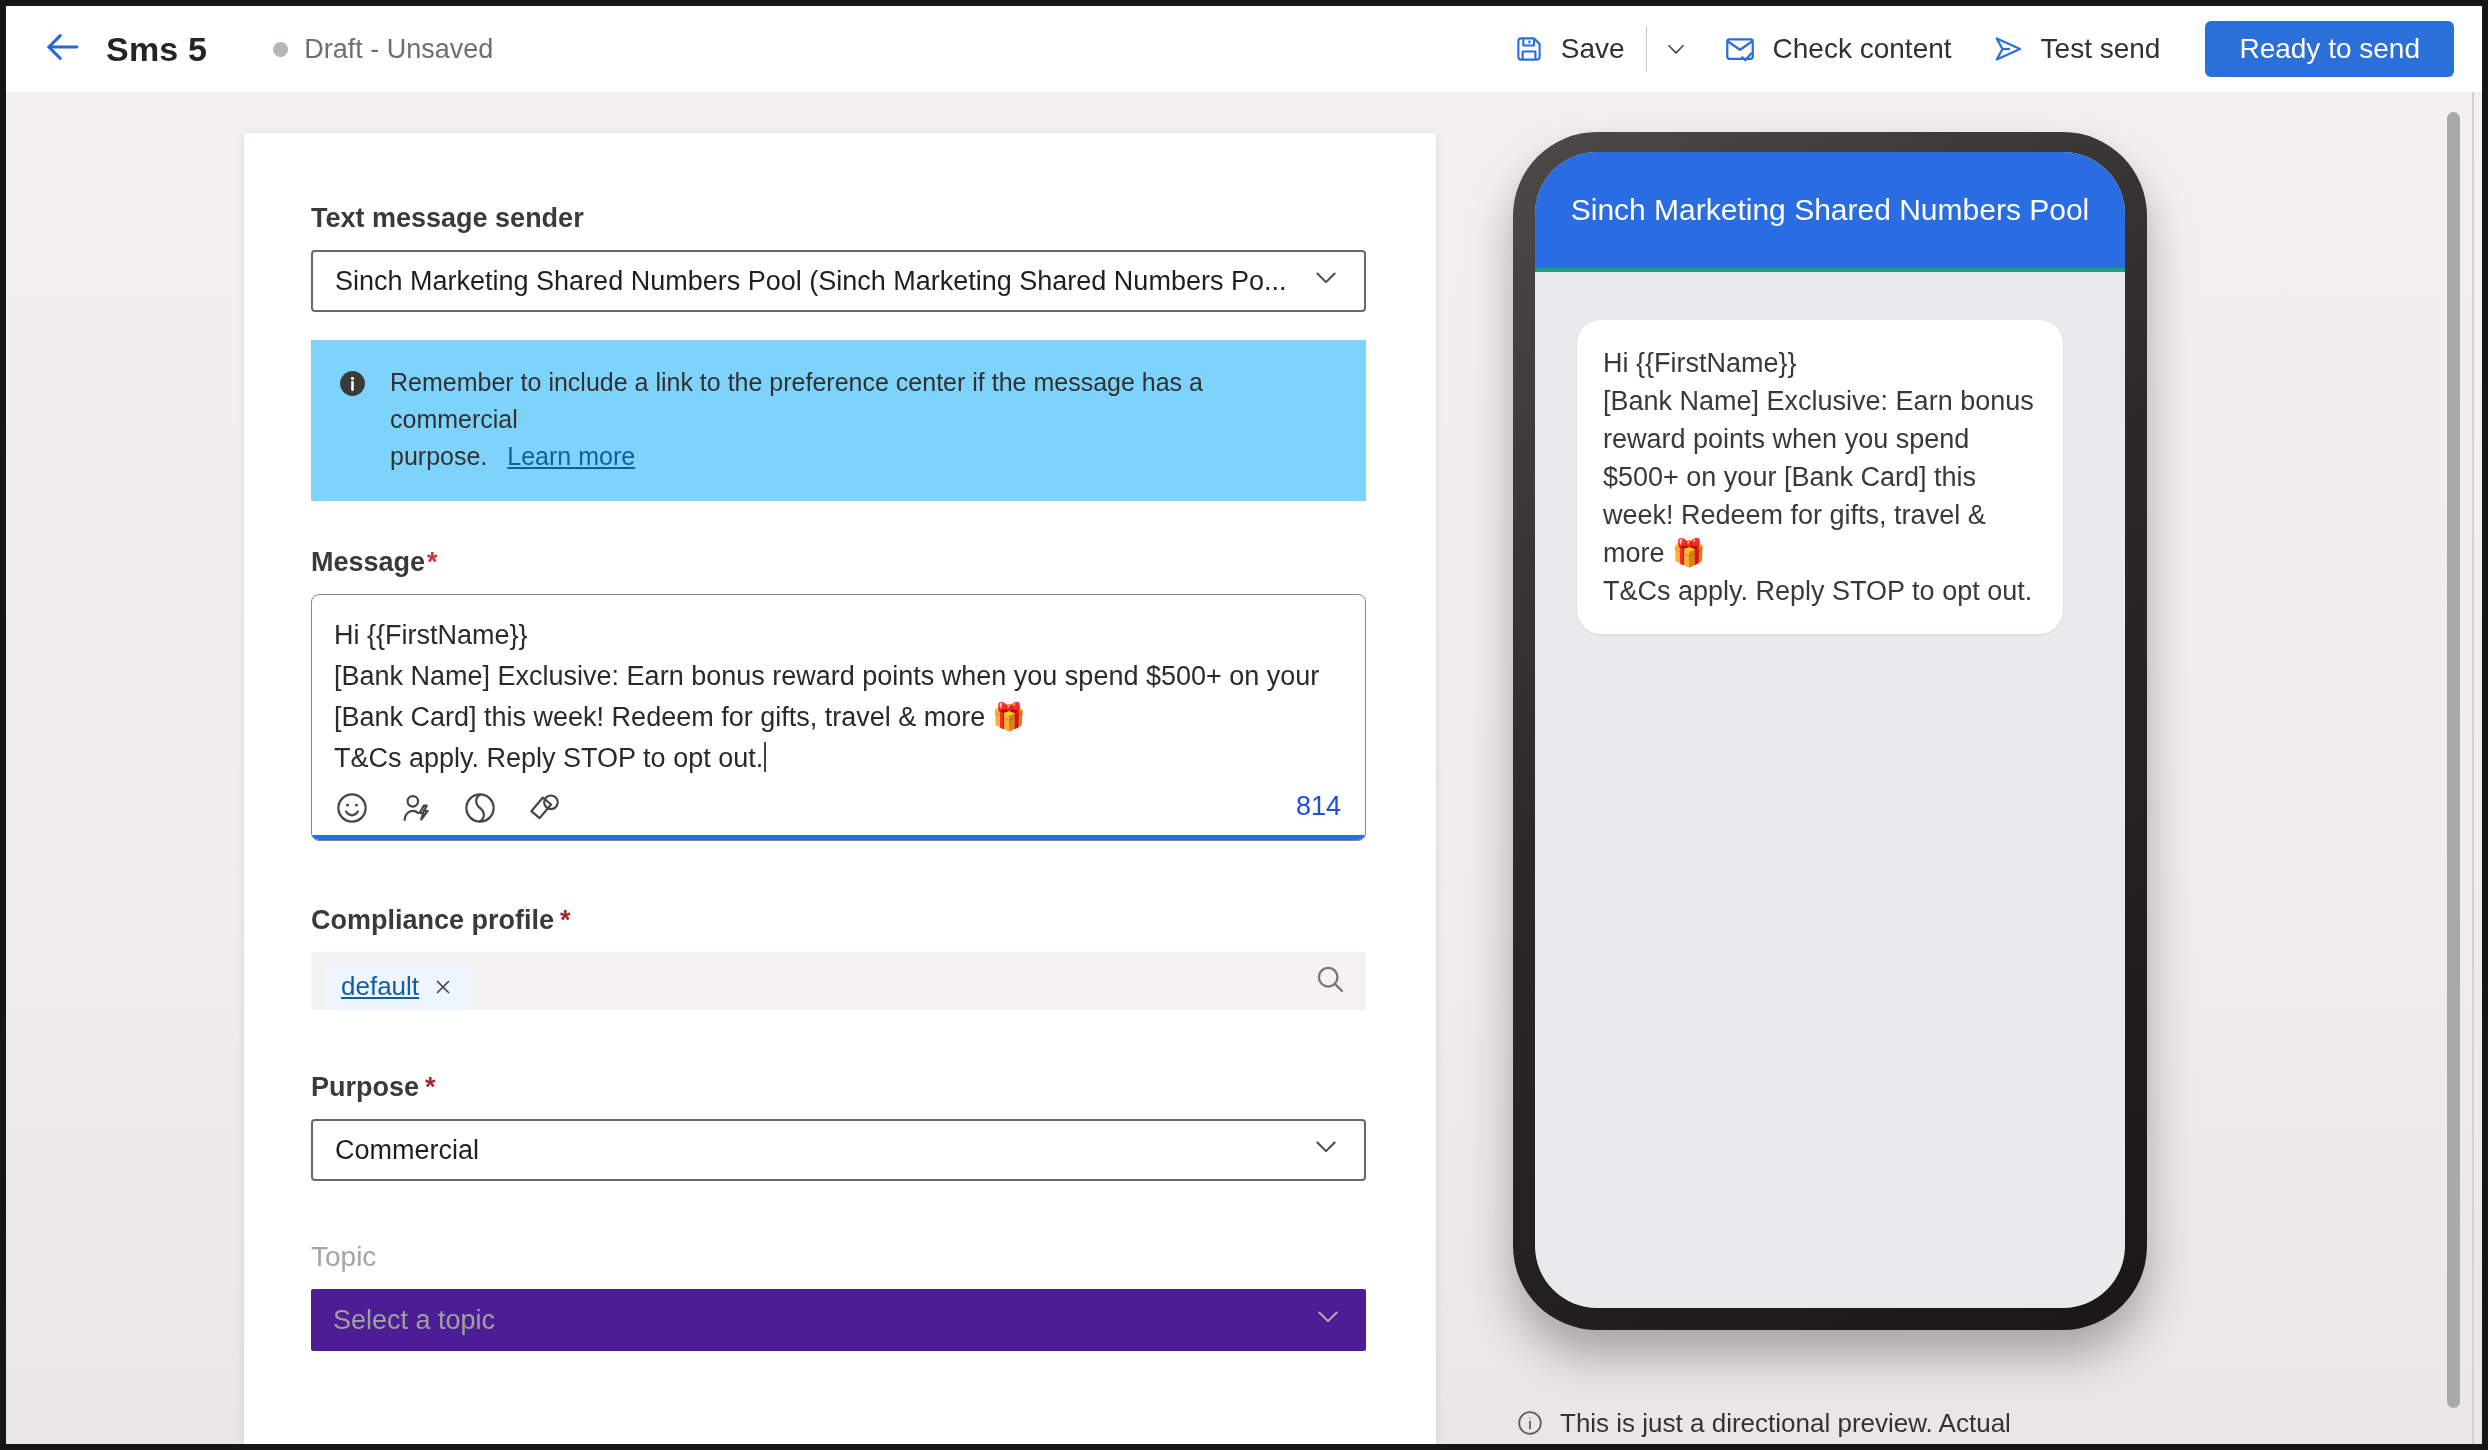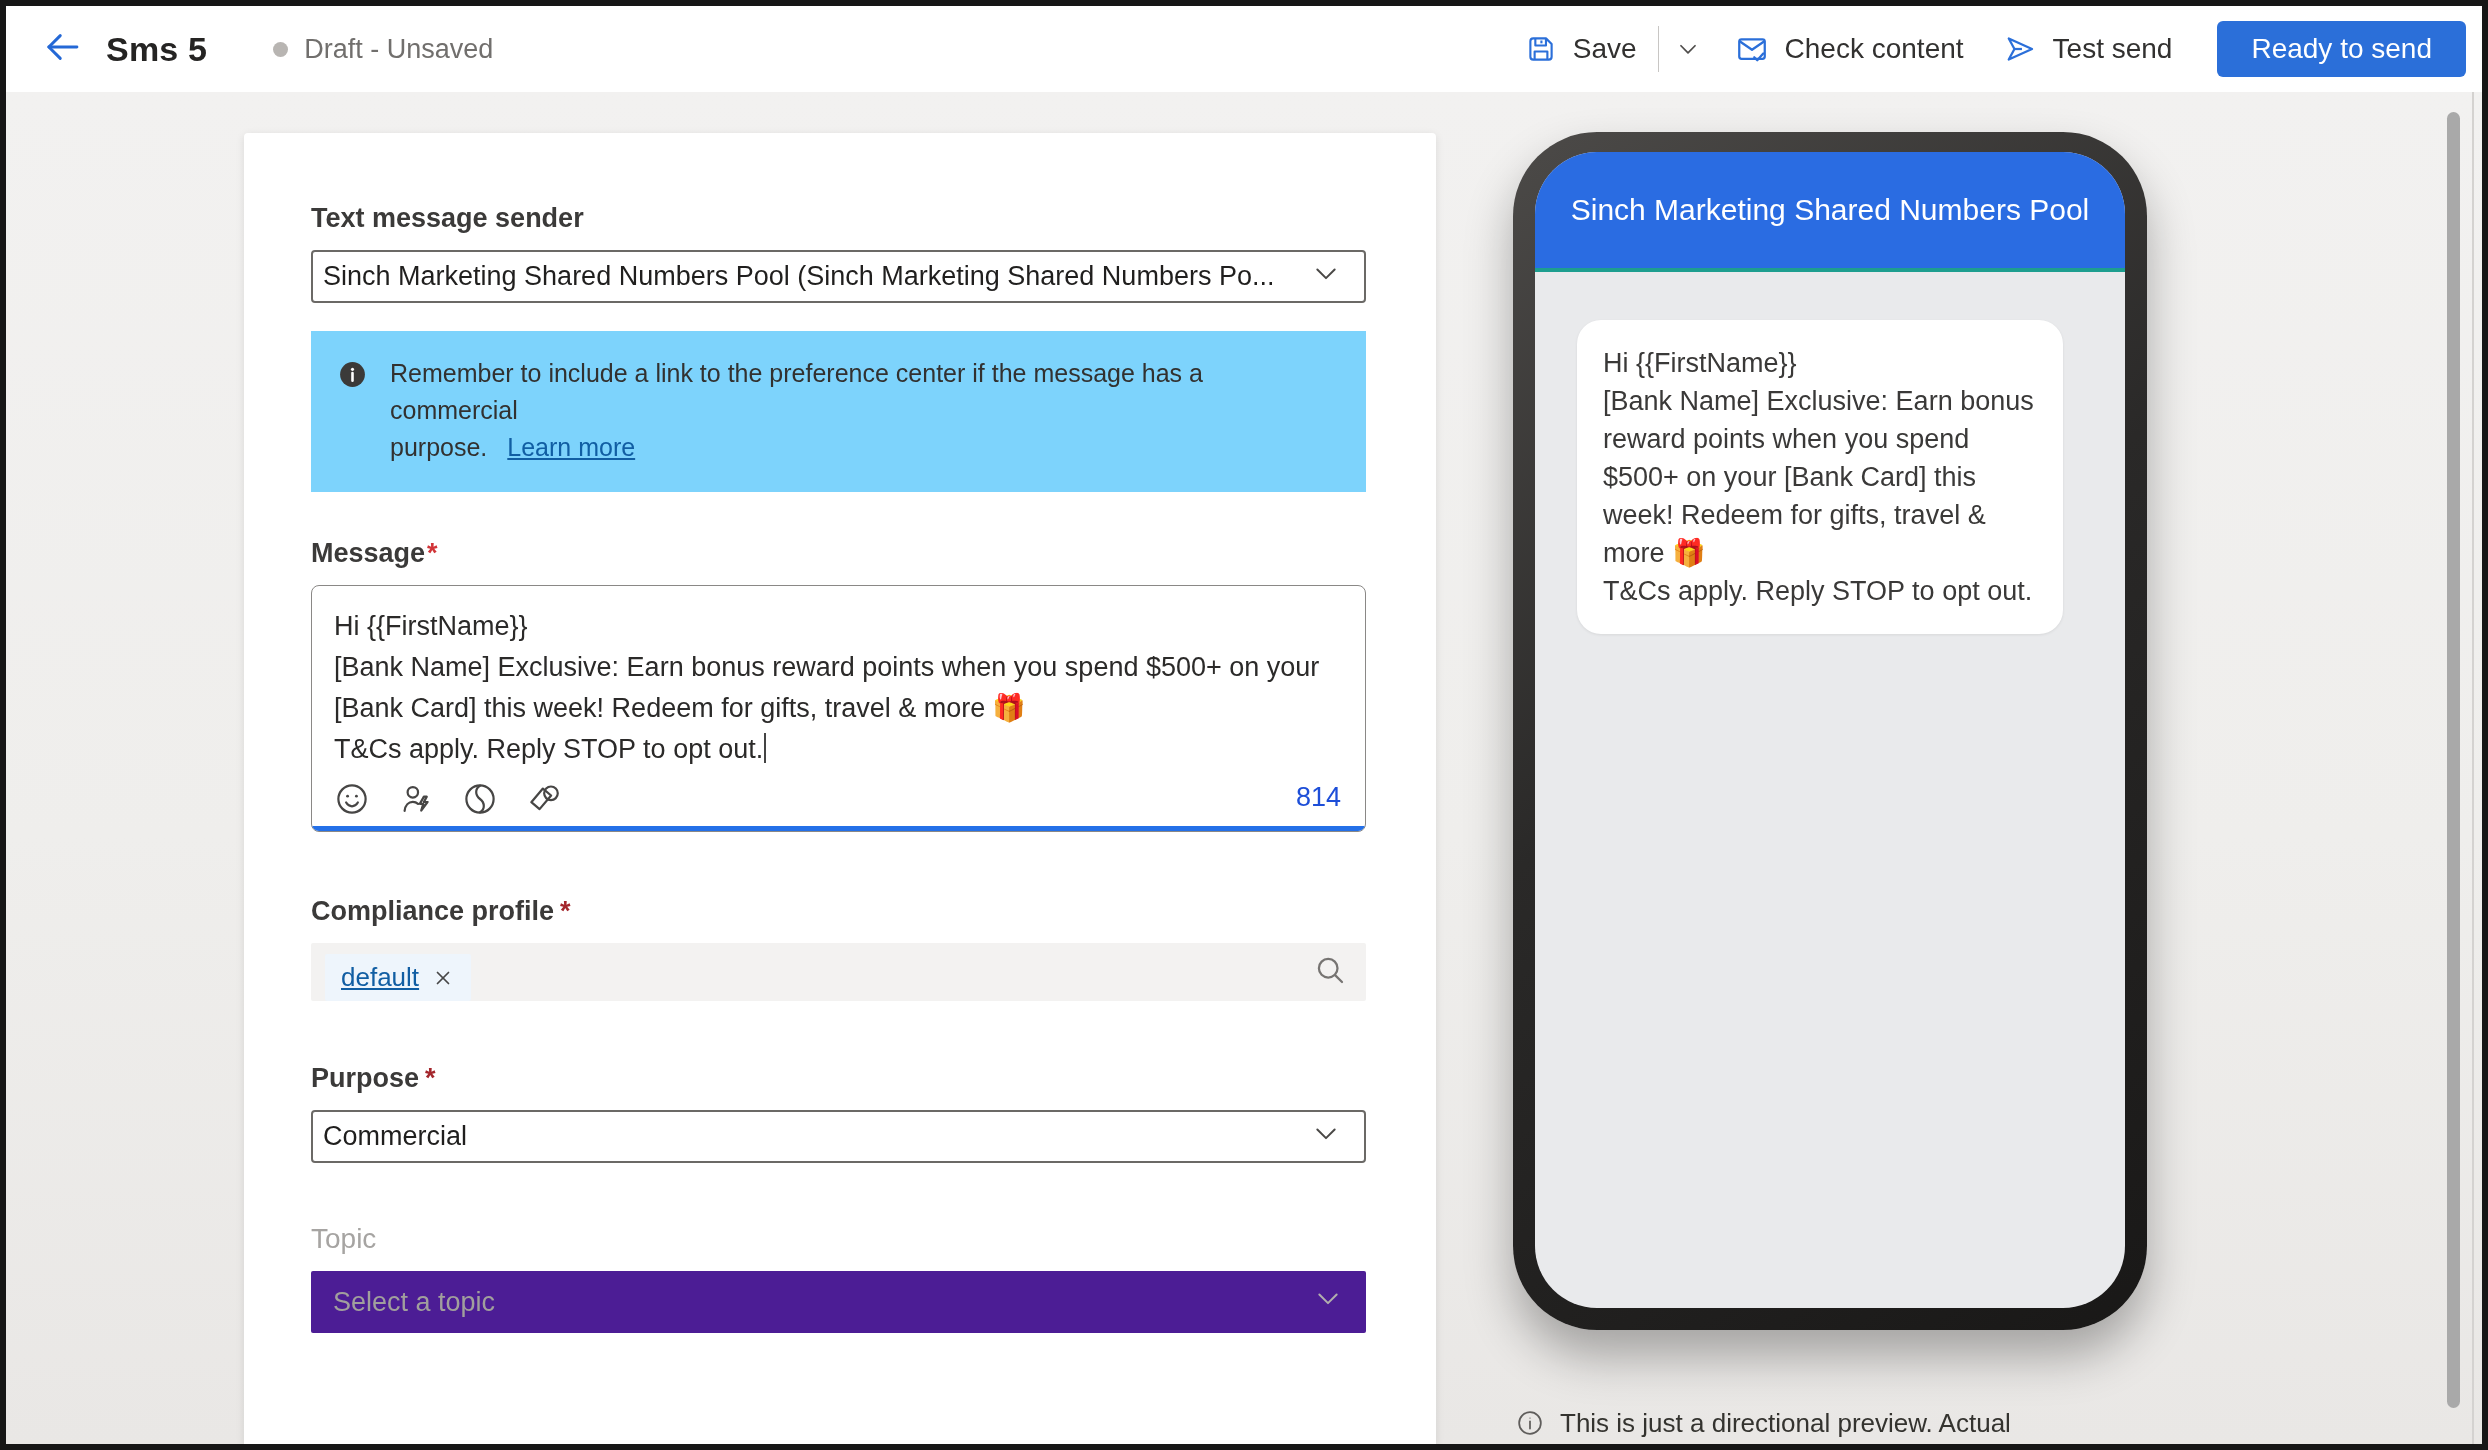--- a/index.html
+++ b/index.html
@@ -10,38 +10,38 @@
     font-family:"Liberation Sans","DejaVu Sans",sans-serif;
     -webkit-font-smoothing:antialiased;
   }
   
   .topbar{position:absolute;left:0;top:0;right:0;height:86px;background:#fff;z-index:5;}
   .topbar-left{position:absolute;left:34px;top:0;height:86px;display:flex;align-items:center;}
   .back-btn{width:44px;height:44px;display:flex;align-items:center;justify-content:center;cursor:pointer;}
   .page-title{margin-left:22px;font-size:34px;font-weight:700;color:#252423;letter-spacing:.2px;}
   .status-dot{width:15px;height:15px;border-radius:50%;background:#b8b5b2;margin-left:66px;}
   .status-text{margin-left:16px;font-size:27px;color:#716f6d;}
-  .topbar-right{position:absolute;right:16px;top:0;height:86px;display:flex;align-items:center;}
+  .topbar-right{position:absolute;right:28px;top:0;height:86px;display:flex;align-items:center;}
   .cmd{display:flex;align-items:center;gap:15px;padding:0 19px;height:62px;font-size:28px;color:#323130;cursor:pointer;border-radius:4px;}
   .cmd svg{display:block;}
   .cmd-divider{width:1px;height:46px;background:#c8c6c4;margin:0 2px;}
   .cmd-chevron{padding:0 14px;}
   .primary-btn{margin-left:26px;height:56px;padding:0 34px;border:none;border-radius:6px;
     background:#2b6fd9;color:#fff;font-size:28px;font-family:inherit;cursor:pointer;}
   
   .main{position:absolute;left:0;top:86px;right:0;bottom:0;
     background:linear-gradient(180deg,#f2f1f0 0%,#efeeec 55%,#e9e7e5 100%);}
   
   .card{position:absolute;left:238px;top:41px;width:1192px;bottom:0;background:#fff;
     border-radius:4px 4px 0 0;box-shadow:0 2px 8px rgba(0,0,0,.10);padding:70px 70px 0 67px;}
   .field-label{font-size:27px;font-weight:700;color:#3b3a39;margin-bottom:16px;}
   .req{color:#a4262c;margin-left:6px;}
   .req-bright{color:#d13438;margin-left:2px;}
-  .select-box{position:relative;height:53px;border:2px solid #6b6966;border-radius:4px;background:#fff;
-    display:flex;align-items:center;padding:0 70px 0 10px;font-size:27px;color:#201f1e;cursor:pointer;}
+  .select-box{position:relative;height:62px;border:2px solid #6b6966;border-radius:4px;background:#fff;
+    display:flex;align-items:center;padding:0 70px 0 22px;font-size:27px;color:#201f1e;cursor:pointer;}
   .select-box .chev{position:absolute;right:22px;top:50%;transform:translateY(-50%);}
   .select-box .value{white-space:nowrap;overflow:hidden;}
   
   .banner{margin-top:28px;background:#7dd3fc;padding:24px 30px 26px 26px;display:flex;gap:22px;}
   .banner-icon{flex:0 0 auto;margin-top:4px;}
   .banner-text{font-size:25px;color:#323130;line-height:37px;}
   .banner-link{color:#115ea3;text-decoration:underline;margin-left:20px;cursor:pointer;}
   
   .msg-section{margin-top:46px;}
   .msg-box{position:relative;height:247px;border:1px solid #8a8886;border-radius:8px;overflow:hidden;background:#fff;cursor:text;}

